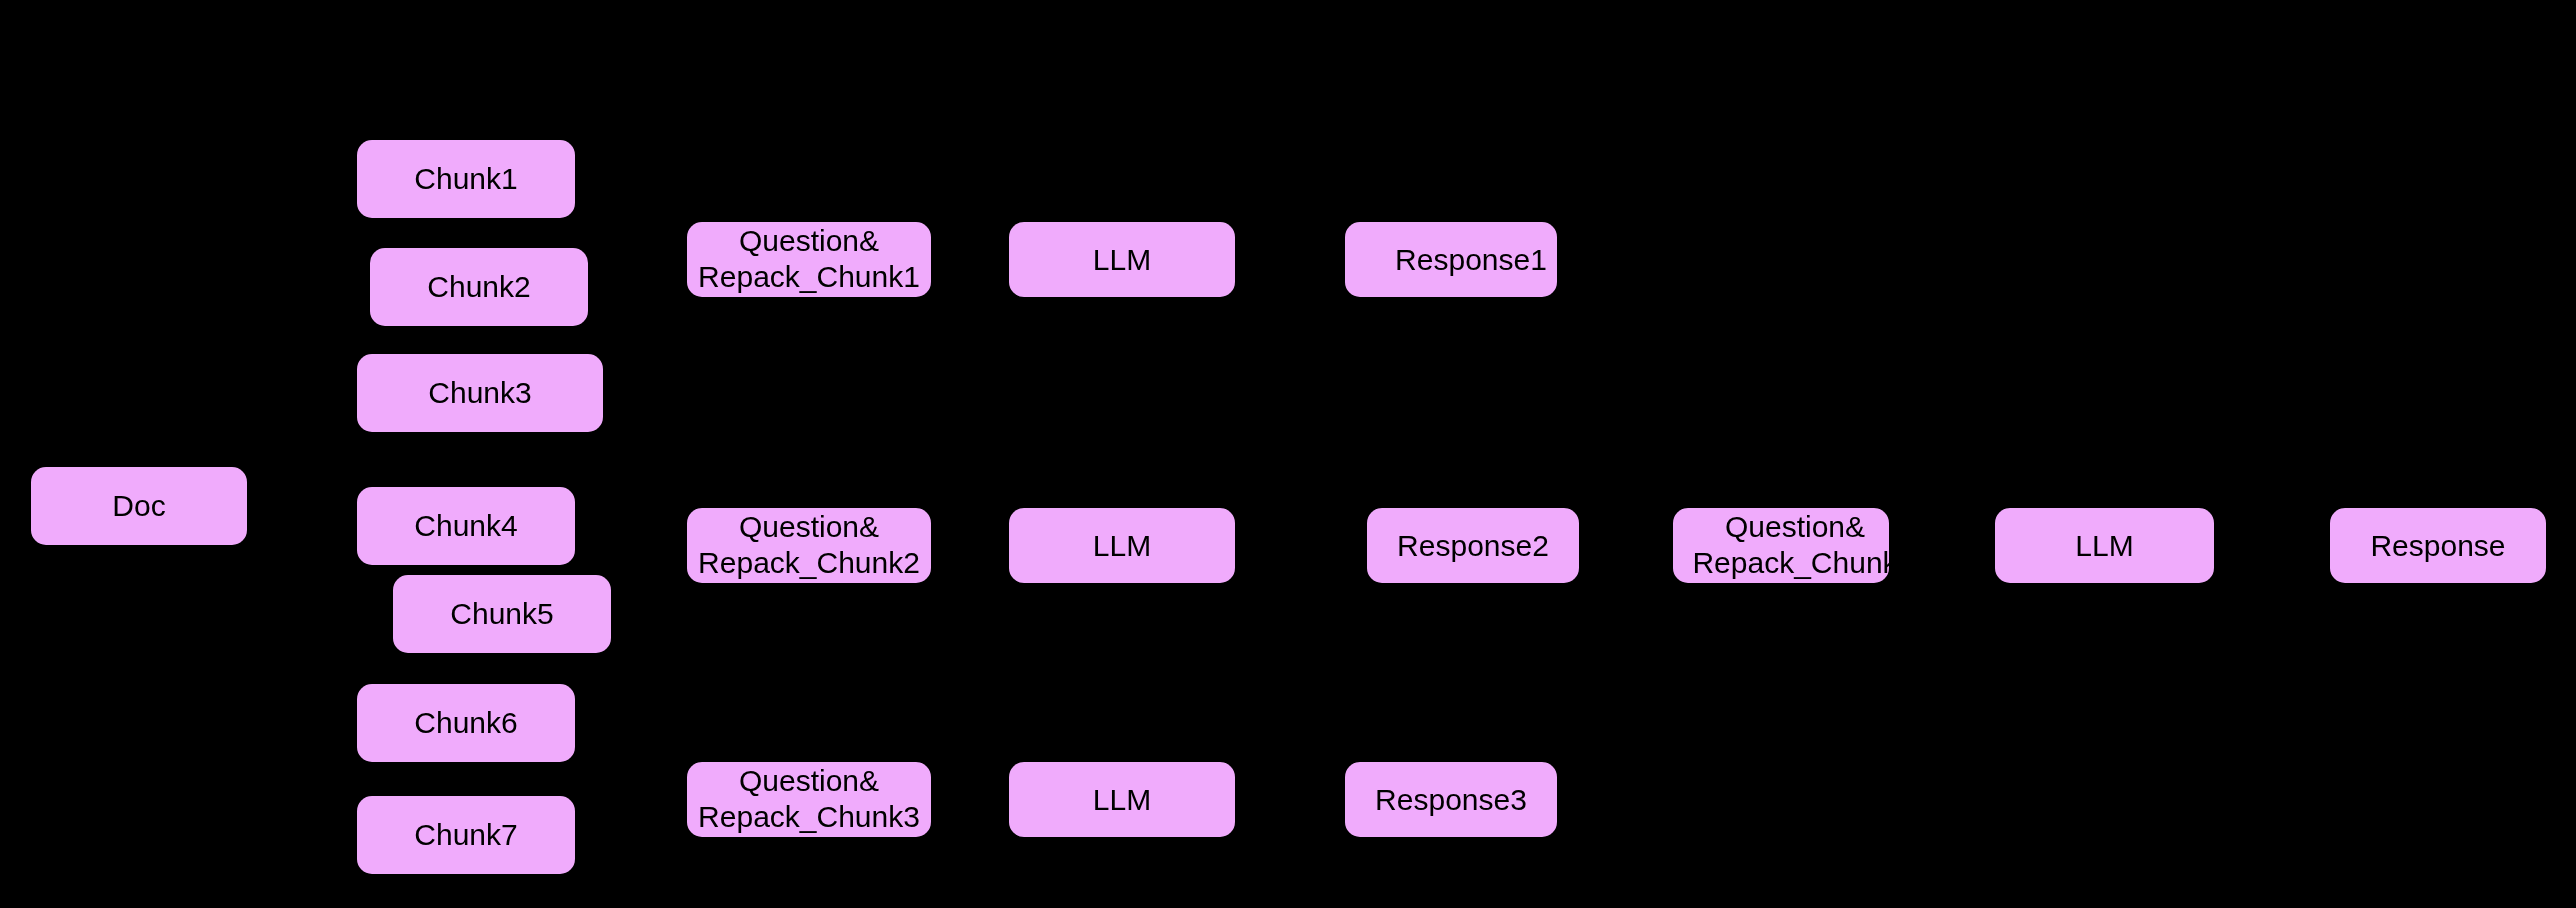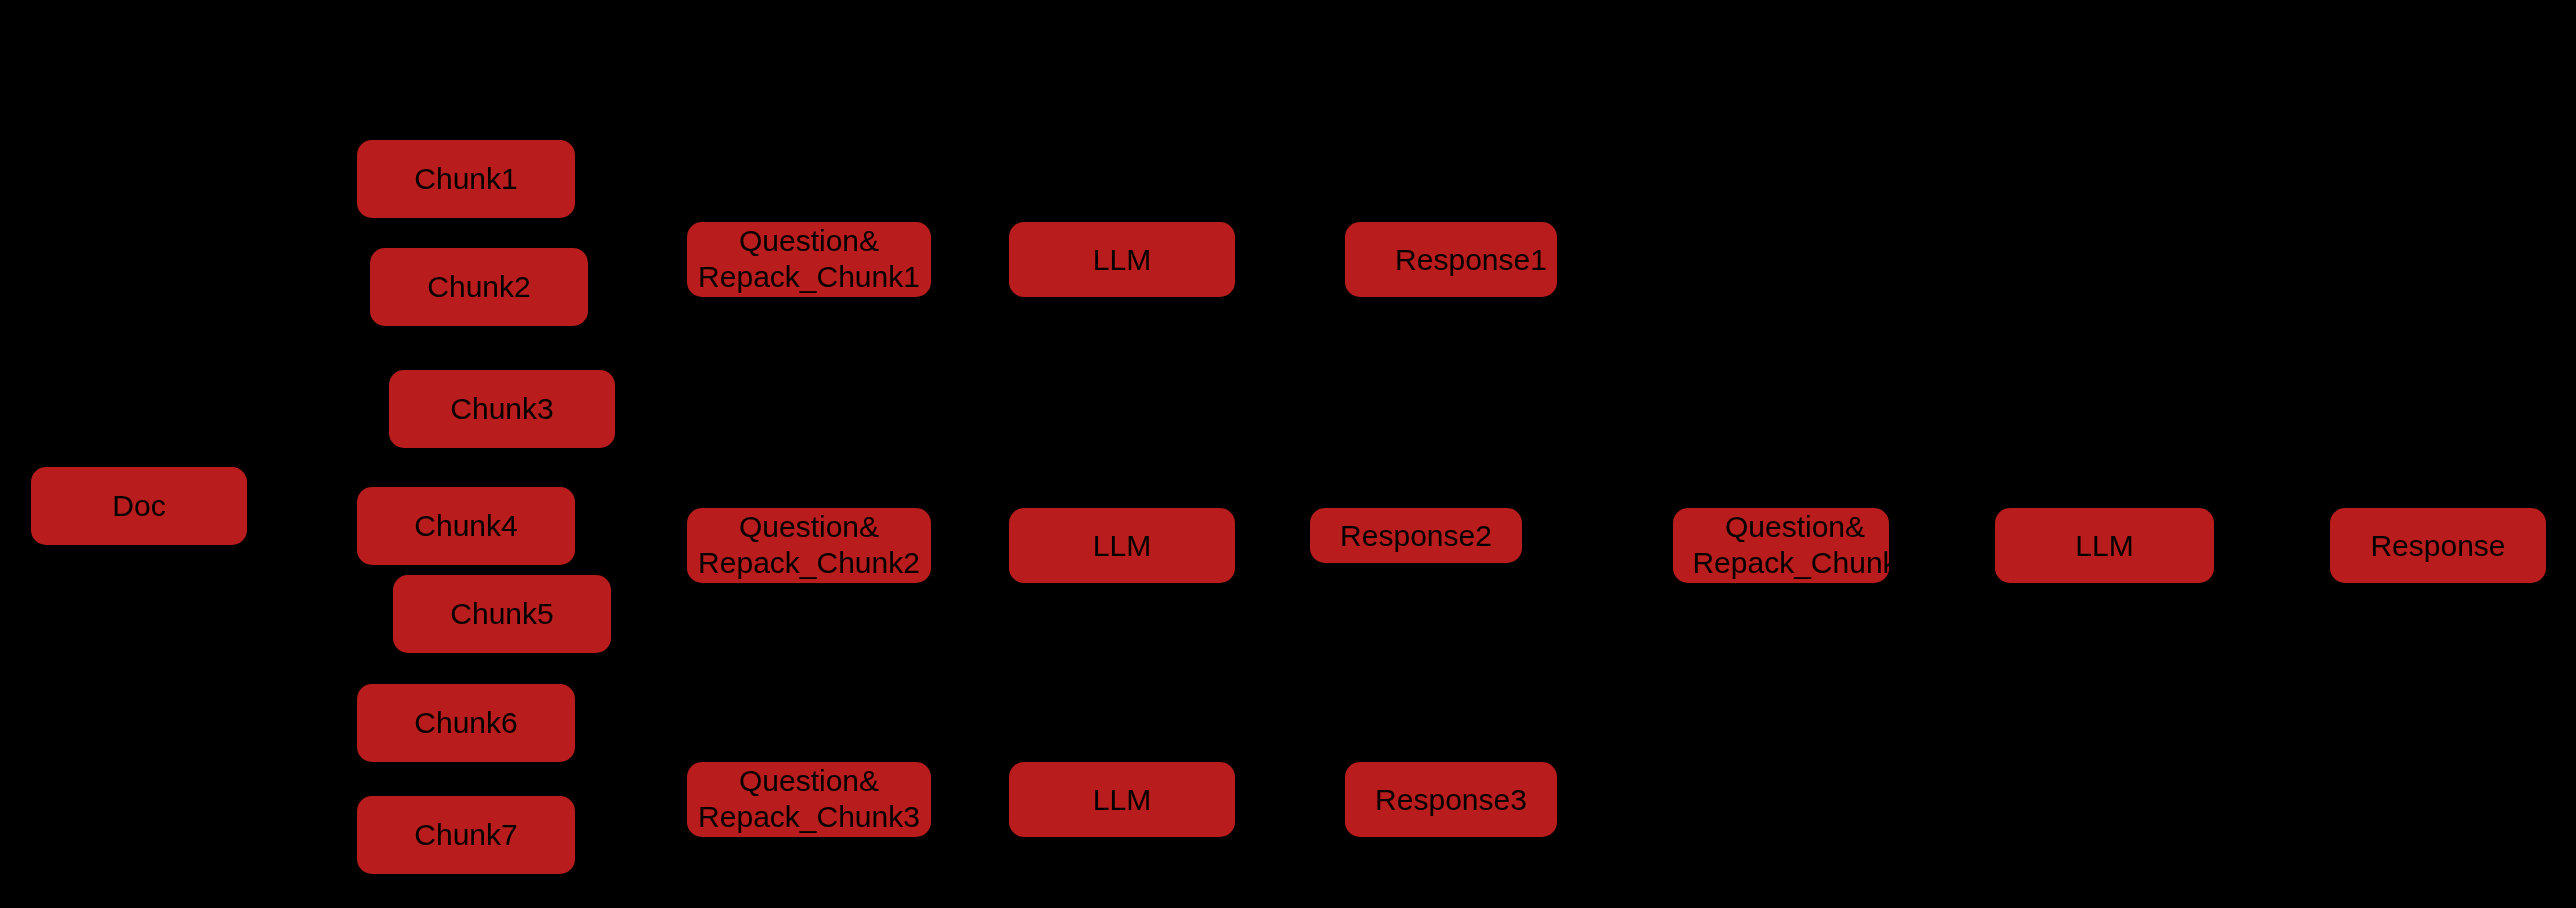--- a/index.html
+++ b/index.html
@@ -10,21 +10,21 @@
   #canvas {
     position: relative;
     width: 2576px;
     height: 909px;
     background: #000000;
     overflow: hidden;
     font-family: "Liberation Sans", sans-serif;
   }
   .node {
     position: absolute;
-    background: #b91c1c;
+    background: #f0abfc;
     color: #000000;
     border-radius: 15px;
     display: flex;
     align-items: center;
     justify-content: center;
     text-align: center;
     box-sizing: border-box;
     line-height: 1.12;
     white-space: pre;
   }
@@ -69,21 +69,21 @@
   <div class="node single" style="left:31px; top:467px; width:216px; height:78px;">
     <span>Doc</span>
   </div>
 
   <div class="node single" style="left:357px; top:140px; width:218px; height:78px;">
     <span>Chunk1</span>
   </div>
   <div class="node single" style="left:370px; top:248px; width:218px; height:78px;">
     <span>Chunk2</span>
   </div>
-  <div class="node single" style="left:357px; top:370px; width:226px; height:78px;margin-left:32px;">
+  <div class="node single" style="left:357px; top:354px; width:246px; height:78px;">
     <span>Chunk3</span>
   </div>
   <div class="node single" style="left:357px; top:487px; width:218px; height:78px;">
     <span>Chunk4</span>
   </div>
   <div class="node single" style="left:357px; top:575px; width:218px; height:78px;margin-left:36px;">
     <span>Chunk5</span>
   </div>
   <div class="node single" style="left:357px; top:684px; width:218px; height:78px;">
     <span>Chunk6</span>
@@ -103,21 +103,21 @@
     <span>Response1</span>
   </div>
 
   <div class="node two-line" style="left:687px; top:508px; width:244px; height:75px;">
     <span class="label">Question&amp;
 Repack_Chunk2</span>
   </div>
   <div class="node single" style="left:1009px; top:508px; width:226px; height:75px;">
     <span>LLM</span>
   </div>
-  <div class="node single" style="left:1310px; top:508px; width:212px; height:55px;">
+  <div class="node single" style="left:1367px; top:508px; width:212px; height:75px;">
     <span>Response2</span>
   </div>
 
   <div class="node two-line" style="left:687px; top:762px; width:244px; height:75px;">
     <span class="label">Question&amp;
 Repack_Chunk3</span>
   </div>
   <div class="node single" style="left:1009px; top:762px; width:226px; height:75px;">
     <span>LLM</span>
   </div>

